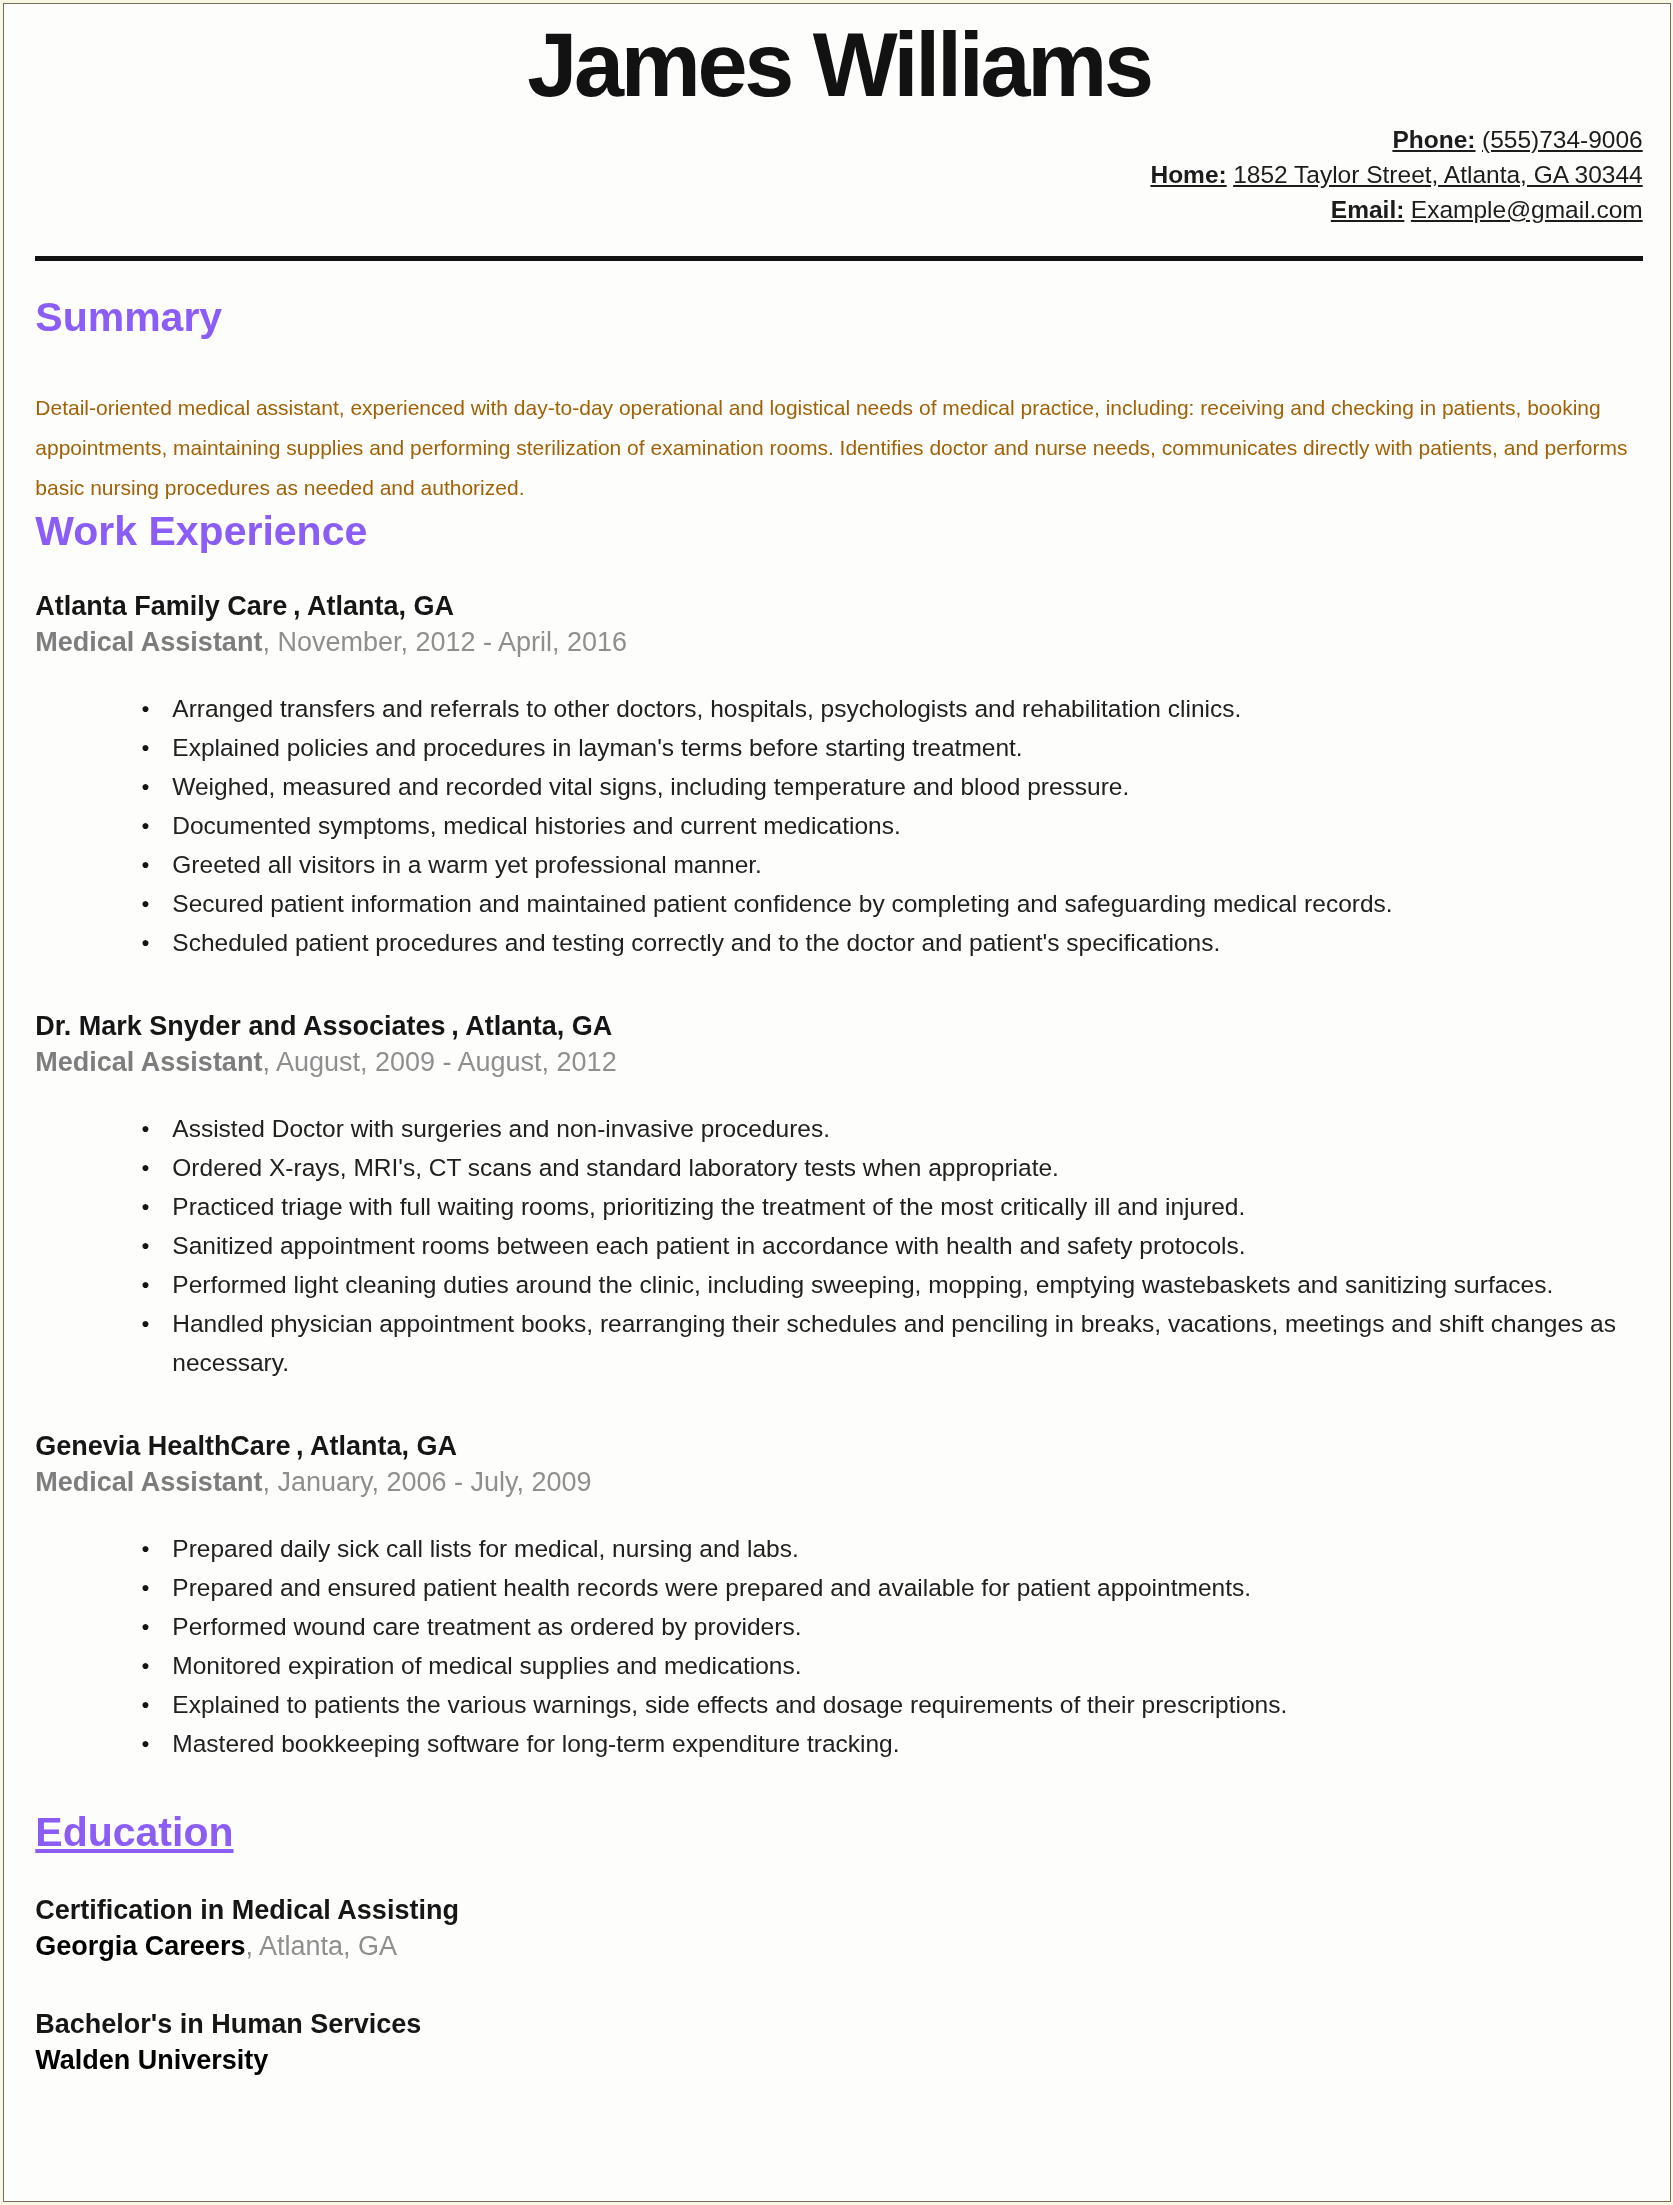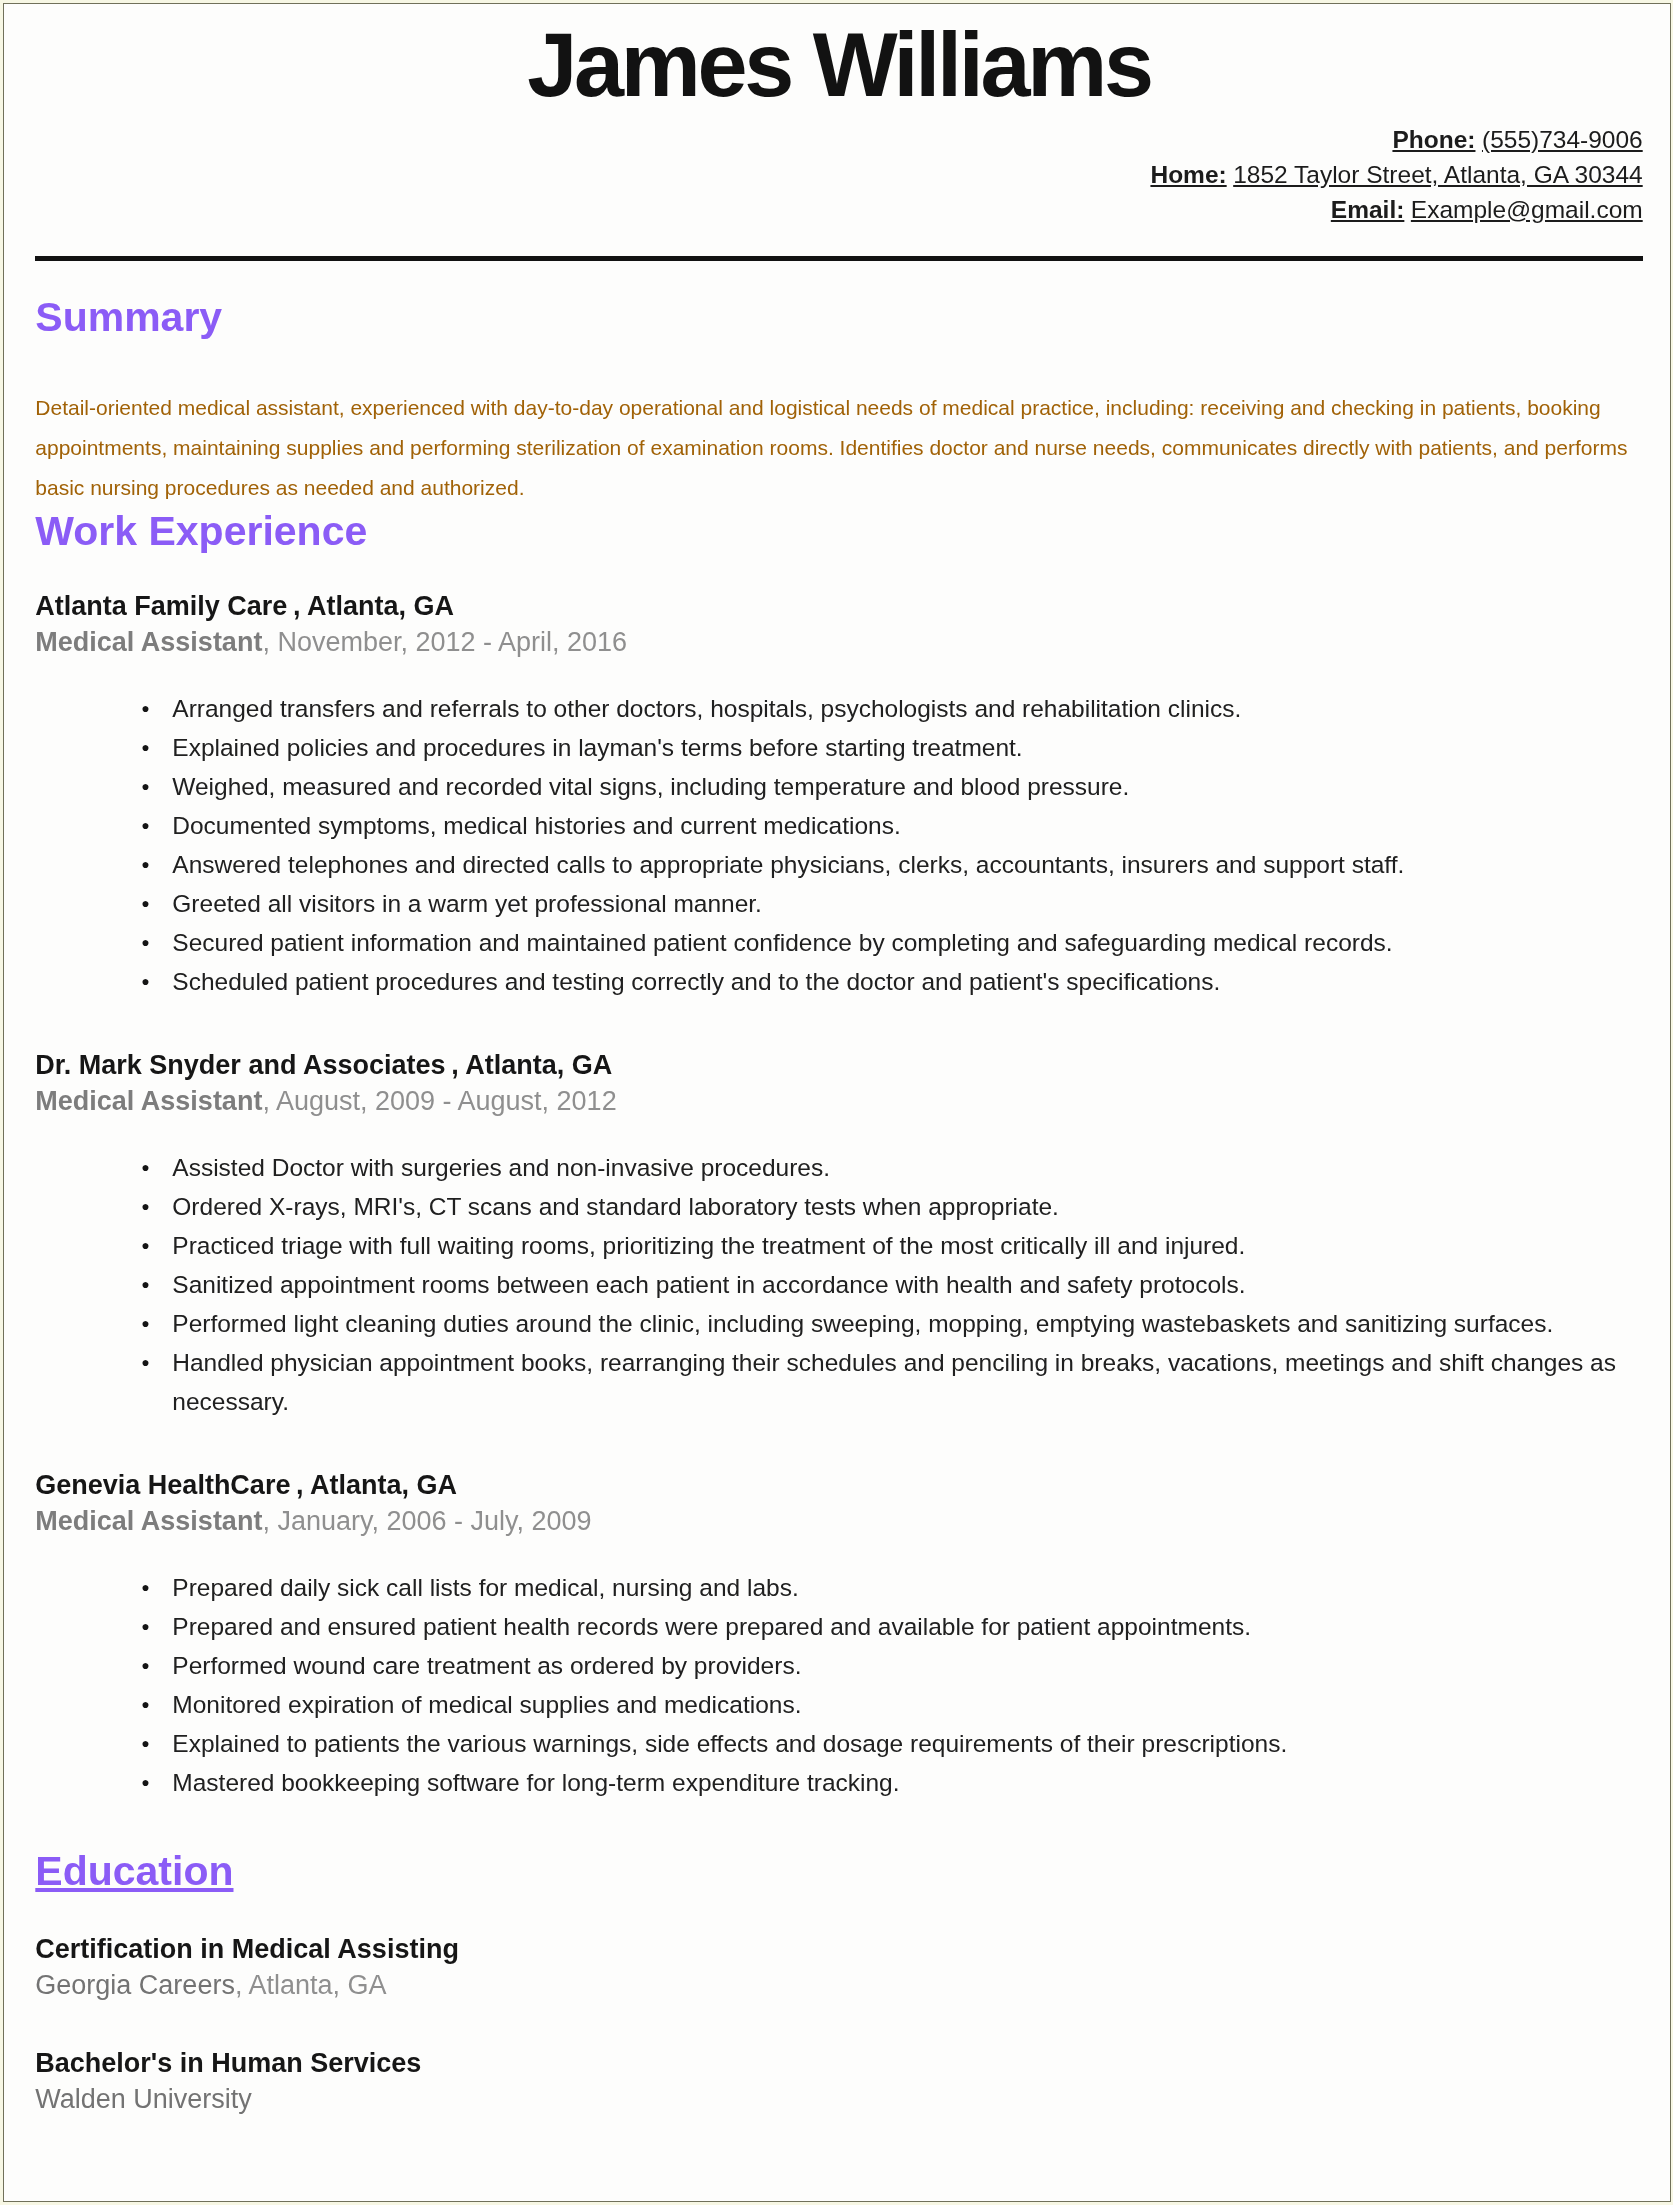--- a/index.html
+++ b/index.html
@@ -106,21 +106,21 @@
     font-size: 27px;
     line-height: 36px;
     font-weight: 700;
     color: #161616;
   }
   .edu-school {
     font-size: 27px;
     line-height: 36px;
     color: #8f8f8f;
   }
-  .edu-school .school { font-weight: 400; color: #737373; text-align: right; }
+  .edu-school .school { font-weight: 700; color: #000000; text-align: right; }
 </style>
 </head>
 <body>
 
 <div class="page">
 
   <header>
     <h1 class="name">James Williams</h1>
     <div class="contact">
       <div class="contact-line">
@@ -150,21 +150,20 @@
         <span class="employer">Atlanta Family Care</span><span class="loc">, Atlanta, GA</span>
       </div>
       <div class="job-sub">
         <span class="role">Medical Assistant</span><span class="dates">, November, 2012 - April, 2016</span>
       </div>
       <ul class="bullets">
         <li>Arranged transfers and referrals to other doctors, hospitals, psychologists and rehabilitation clinics.</li>
         <li>Explained policies and procedures in layman's terms before starting treatment.</li>
         <li>Weighed, measured and recorded vital signs, including temperature and blood pressure.</li>
         <li>Documented symptoms, medical histories and current medications.</li>
-        <li>Answered telephones and directed calls to appropriate physicians, clerks, accountants, insurers and support staff.</li>
         <li>Greeted all visitors in a warm yet professional manner.</li>
         <li>Secured patient information and maintained patient confidence by completing and safeguarding medical records.</li>
         <li>Scheduled patient procedures and testing correctly and to the doctor and patient's specifications.</li>
       </ul>
     </div>
 
     <div class="job">
       <div class="job-head">
         <span class="employer">Dr. Mark Snyder and Associates</span><span class="loc">, Atlanta, GA</span>
       </div>

